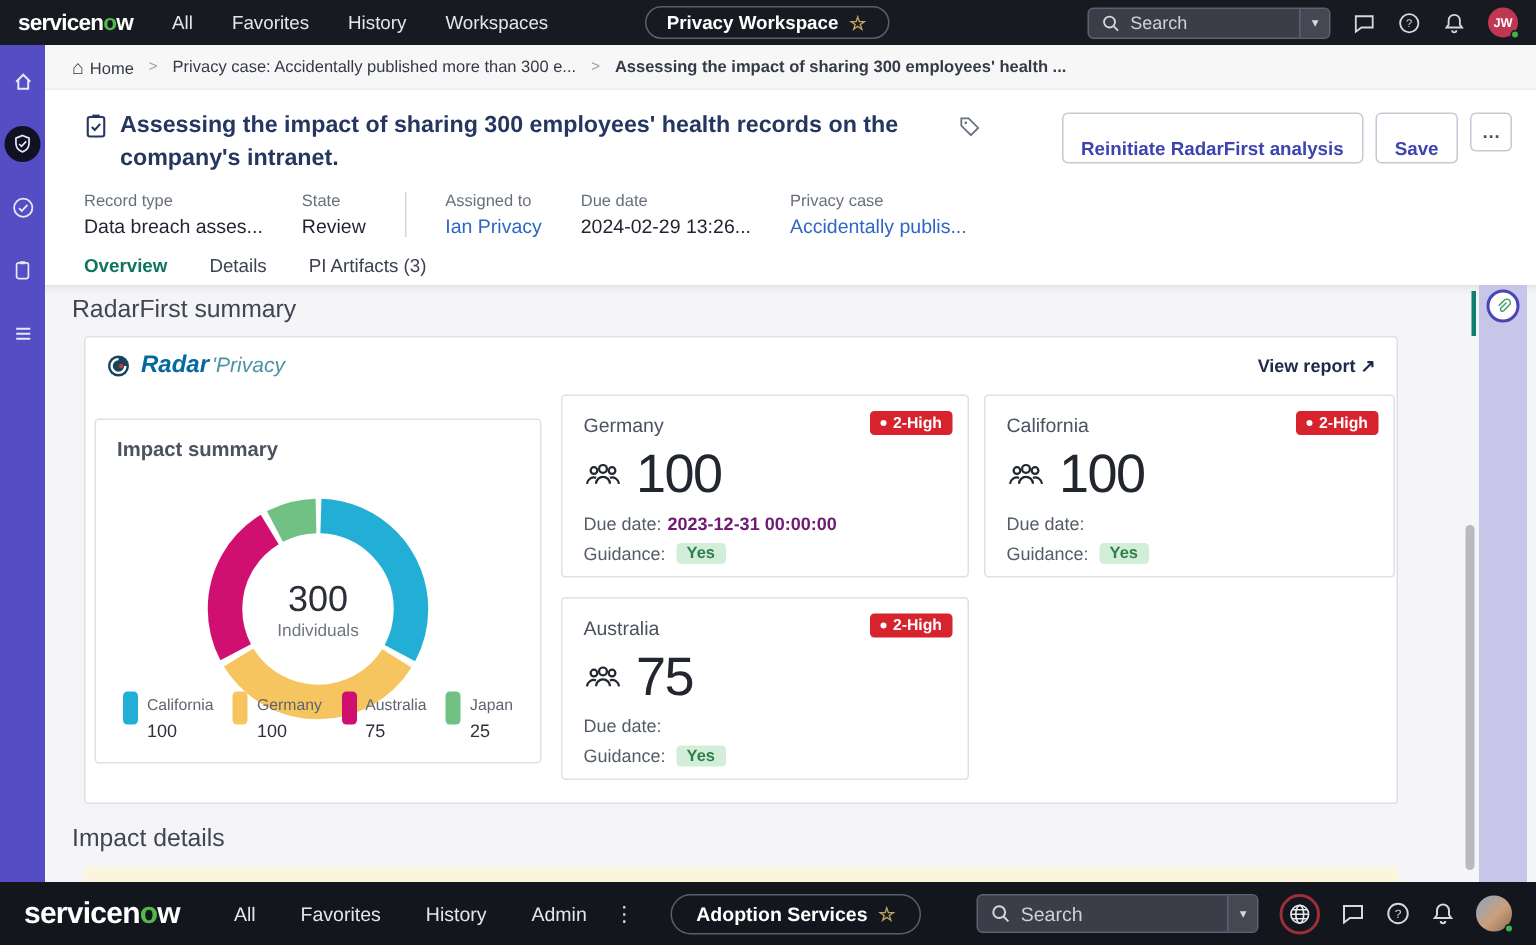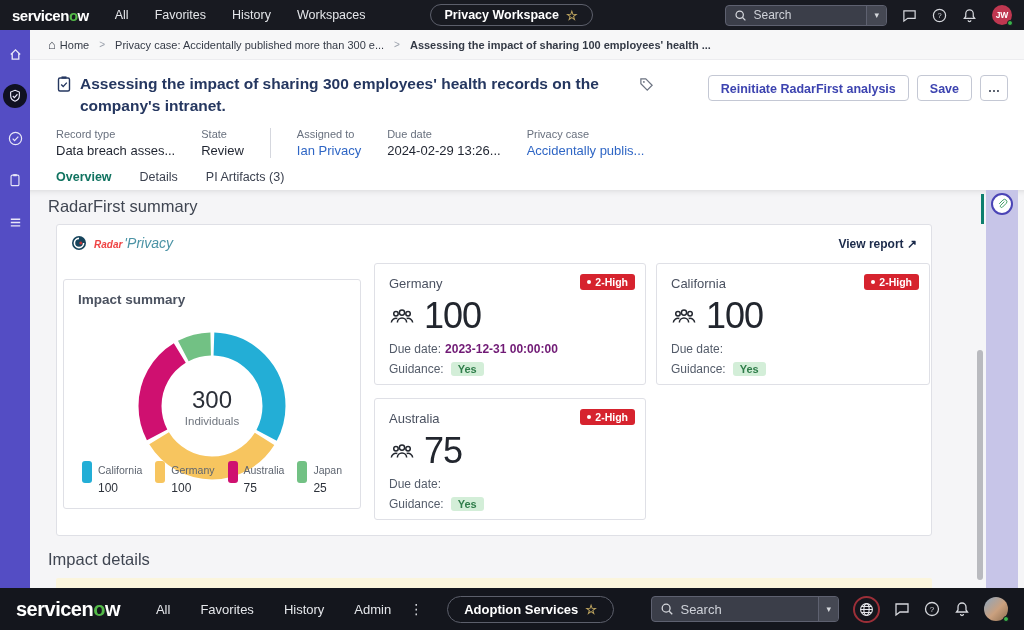--- a/index.html
+++ b/index.html
@@ -57,21 +57,21 @@
   .crumb.bold { font-weight:bold; }
   .crumb-sep { color:#9aa0ab; font-size:10px; }
   .home-glyph { font-size:13px; margin-right:4px; }
   
   .header { position:absolute; top:60px; left:30px; right:0; height:130px; background:#fff; }
   .title-row { display:flex; align-items:flex-start; padding:13px 16px 0 26px; }
   .title-icon { color:#253760; margin:3px 8px 0 0; flex:none; }
   h1.page-title { font-size:15.5px; font-weight:bold; color:#253760; line-height:1.45; width:545px; }
   .tag-icon { color:#6b7280; margin:4px 0 0 14px; cursor:pointer; }
   .hdr-buttons { margin-left:auto; display:flex; gap:8px; padding-top:2px; }
-  .btn { height:26px; border-radius:4px; font-size:12.5px; font-weight:bold; padding:6px 12px;
+  .btn { height:26px; border-radius:4px; font-size:12.5px; font-weight:bold; padding:16px 12px;
          font-family:"Liberation Sans",sans-serif; cursor:pointer; white-space:nowrap; }
   .btn-outline { background:#fff; border:1px solid #c4c8d4; color:#3d44b0; }
   .btn-primary { background:#403cb0; border:1px solid #403cb0; color:#fff; }
   .btn-more { width:28px; padding:0; color:#4a5160; background:#fff; border:1px solid #c4c8d4; font-weight:bold; }
   .meta-row { display:flex; align-items:center; gap:26px; padding:10px 0 0 26px; }
   .meta-item { display:flex; flex-direction:column; gap:3px; }
   .meta-label { font-size:11px; color:#68707e; white-space:nowrap; }
   .meta-value { font-size:13px; color:#1f2430; white-space:nowrap; }
   .meta-value.link { color:#2f66c5; cursor:pointer; }
   .meta-divider { width:1px; height:30px; background:#d5d7de; }
@@ -82,21 +82,21 @@
   .content {
     position:absolute; top:190px; left:30px; right:0; bottom:42px; background:#f5f5f7;
     box-shadow: inset 0 7px 7px -7px rgba(0,0,0,0.15);
   }
   .section-title { font-size:16.5px; font-weight:500; color:#404652; position:absolute; left:18px; top:7px; }
   .outer-card {
     position:absolute; left:26px; top:34px; width:876px; height:312px;
     background:#fff; border:1px solid #dfe0e6; border-radius:3px;
   }
   .radar-logo { position:absolute; left:14px; top:10px; display:flex; align-items:baseline; gap:2px; }
-  .radar-brand { font-size:10px; font-weight:bold; font-style:italic; color:#ef4444; margin-left:5px; }
+  .radar-brand { font-size:16px; font-weight:bold; font-style:italic; color:#0369a1; margin-left:5px; }
   .radar-sub { font-size:14px; font-style:italic; color:#4b93a5;text-align:right; }
   .view-report { position:absolute; right:14px; top:12px; font-size:12px; font-weight:bold; color:#1b2a4a; cursor:pointer; }
   .impact-card {
     position:absolute; left:6px; top:54px; width:298px; height:230px;
     background:#fff; border:1px solid #dfe0e6; border-radius:3px;
   }
   .impact-title { font-size:13.5px; font-weight:600; color:#4b5260; position:absolute; left:14px; top:12px; }
   .donut-wrap { position:absolute; left:50%; top:36px; transform:translateX(-50%); width:180px; height:180px; }
   .donut-center { position:absolute; inset:0; display:flex; flex-direction:column; align-items:center; justify-content:center; pointer-events:none; }
   .donut-value { font-size:24px; color:#2b2f38; }
@@ -248,21 +248,21 @@
         <path d="M3 4.5h10M3 8h10M3 11.5h10" stroke="currentColor" stroke-width="1.4"></path>
       </svg>
   </span>
 </div>
 
 <div class="breadcrumb">
   <span class="crumb"><span class="home-glyph">⌂</span><span>Home</span></span>
   <span class="crumb-sep">&gt;</span>
   <span class="crumb">Privacy case: Accidentally published more than 300 e...</span>
   <span class="crumb-sep">&gt;</span>
-  <span class="crumb bold">Assessing the impact of sharing 100 employees' health ...</span>
+  <span class="crumb bold">Assessing the impact of sharing 300 employees' health ...</span>
 </div>
 
 <div class="header">
   <div class="title-row">
     <span class="title-icon">
       <svg width="16" height="16" viewBox="0 0 16 16">
           <rect x="2.5" y="2" width="11" height="13" rx="1.5" fill="none" stroke="currentColor" stroke-width="1.4"></rect>
           <path d="M5.5 1.5h5" stroke="currentColor" stroke-width="2.2"></path>
           <path d="M5.2 8.6l2 2 3.6-4" fill="none" stroke="currentColor" stroke-width="1.4"></path>
         </svg>

